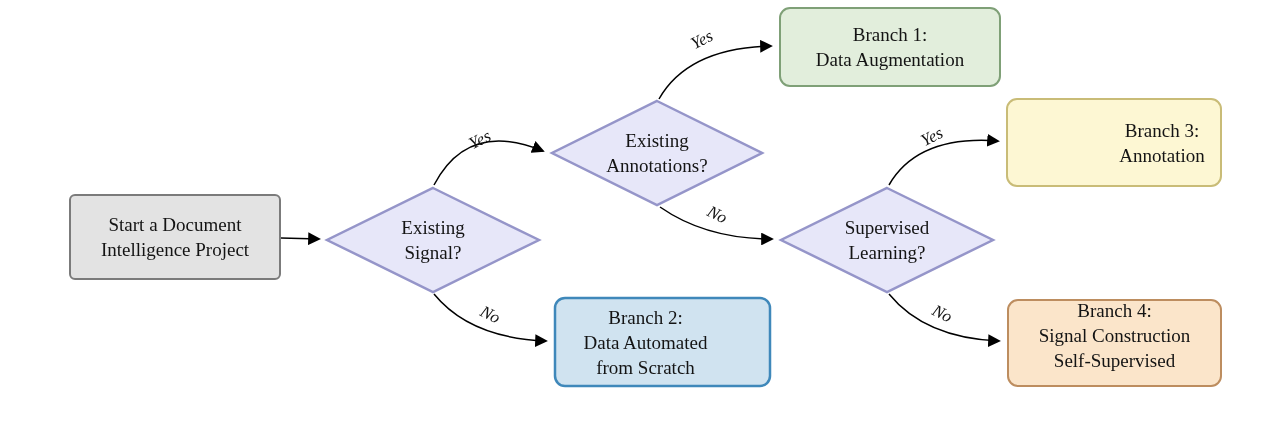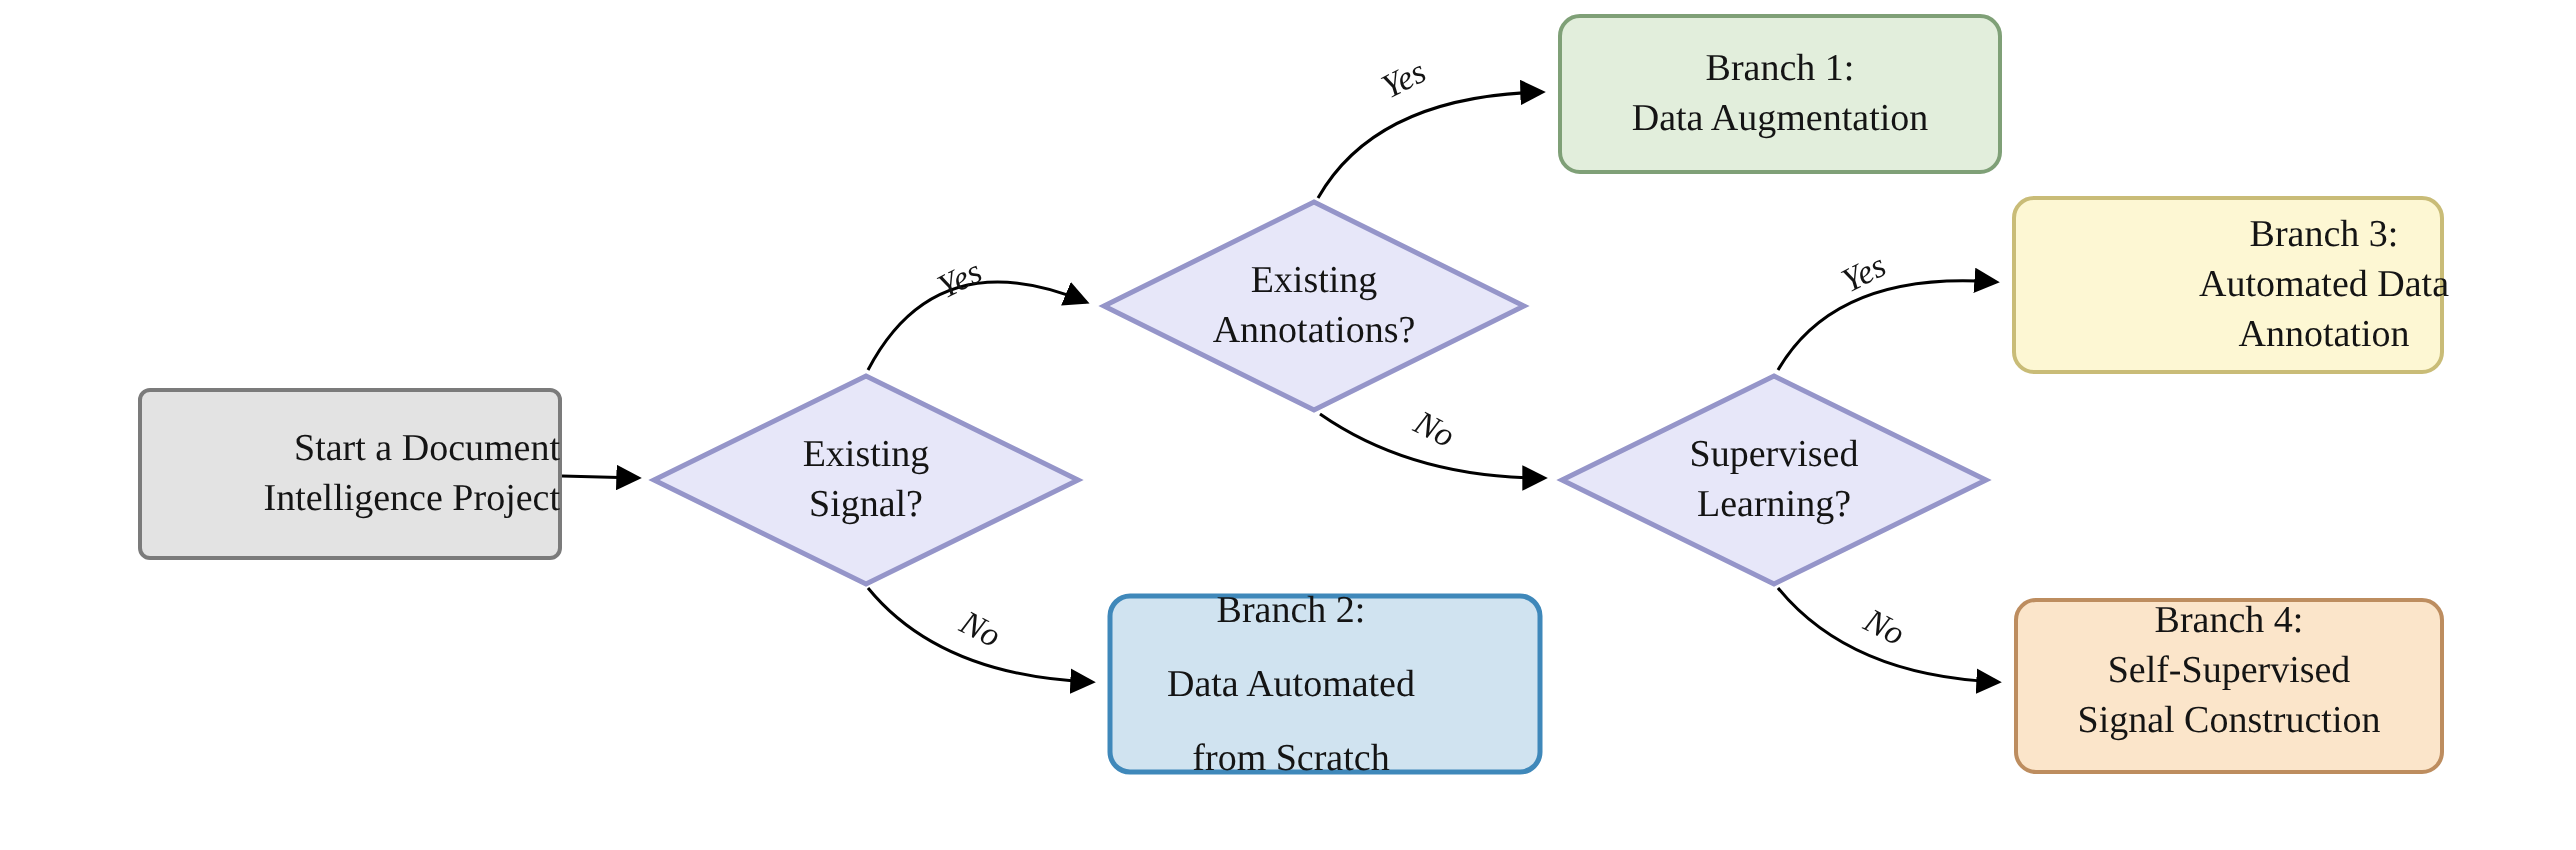--- a/index.html
+++ b/index.html
@@ -74,21 +74,21 @@
     <polygon points="433,188 539,240 433,292 327,240" stroke-width="2.5" fill="#e7e7f9" stroke="#9595c9"></polygon>
     <polygon points="657,101 762,153 657,205 552,153" stroke-width="2.5" fill="#e7e7f9" stroke="#9595c9"></polygon>
     <polygon points="887,188 993,240 887,292 781,240" stroke-width="2.5" fill="#e7e7f9" stroke="#9595c9"></polygon>
 
     <rect x="780" y="8" width="220" height="78" rx="10" stroke-width="2" fill="#e2eedc" stroke="#7fa077"></rect>
     <rect x="555" y="298" width="215" height="88" rx="10" stroke-width="2.5" fill="#d0e3f0" stroke="#3f88ba"></rect>
     <rect x="1007" y="99" width="214" height="87" rx="10" stroke-width="2" fill="#fdf7d3" stroke="#c9bc77"></rect>
     <rect x="1008" y="300" width="213" height="86" rx="10" stroke-width="2" fill="#fbe5ca" stroke="#bd8d5f"></rect>
   </svg>
 
-  <div class="node-text" style="left:70px; top:195px; width:210px; height:84px;align-items:flex-end;">
+  <div class="node-text" style="left:70px; top:195px; width:210px; height:84px;">
     <div>Start a Document</div>
     <div>Intelligence Project</div>
   </div>
 
   <div class="node-text" style="left:327px; top:188px; width:212px; height:104px;">
     <div>Existing</div>
     <div>Signal?</div>
   </div>
 
   <div class="node-text" style="left:552px; top:101px; width:210px; height:104px;">
@@ -99,36 +99,35 @@
   <div class="node-text" style="left:781px; top:188px; width:212px; height:104px;">
     <div>Supervised</div>
     <div>Learning?</div>
   </div>
 
   <div class="node-text" style="left:780px; top:8px; width:220px; height:78px;">
     <div>Branch 1:</div>
     <div>Data Augmentation</div>
   </div>
 
-  <div class="node-text" style="left:555px; top:298px; width:181px; height:88px;gap:12px;">
+  <div class="node-text" style="left:555px; top:298px; width:181px; height:88px;">
     <div>Branch 2:</div>
     <div>Data Automated</div>
     <div>from Scratch</div>
   </div>
 
   <div class="node-text" style="left:1007px; top:99px; width:214px; height:87px;margin-left:48px;">
     <div>Branch 3:</div>
-    <div>Automated Data</div>
     <div>Annotation</div>
   </div>
 
   <div class="node-text" style="left:1008px; top:300px; width:213px; height:71px;">
     <div>Branch 4:</div>
+    <div>Signal Construction</div>
     <div>Self-Supervised</div>
-    <div>Signal Construction</div>
   </div>
 
   <span class="edge-label lbl-up" style="left:480px; top:140px;">Yes</span>
   <span class="edge-label lbl-down" style="left:490px; top:315px;">No</span>
   <span class="edge-label lbl-up" style="left:702px; top:40px;">Yes</span>
   <span class="edge-label lbl-down" style="left:717px; top:215px;">No</span>
   <span class="edge-label lbl-up" style="left:932px; top:137px;">Yes</span>
   <span class="edge-label lbl-down" style="left:942px; top:314px;">No</span>
 
 </div>

